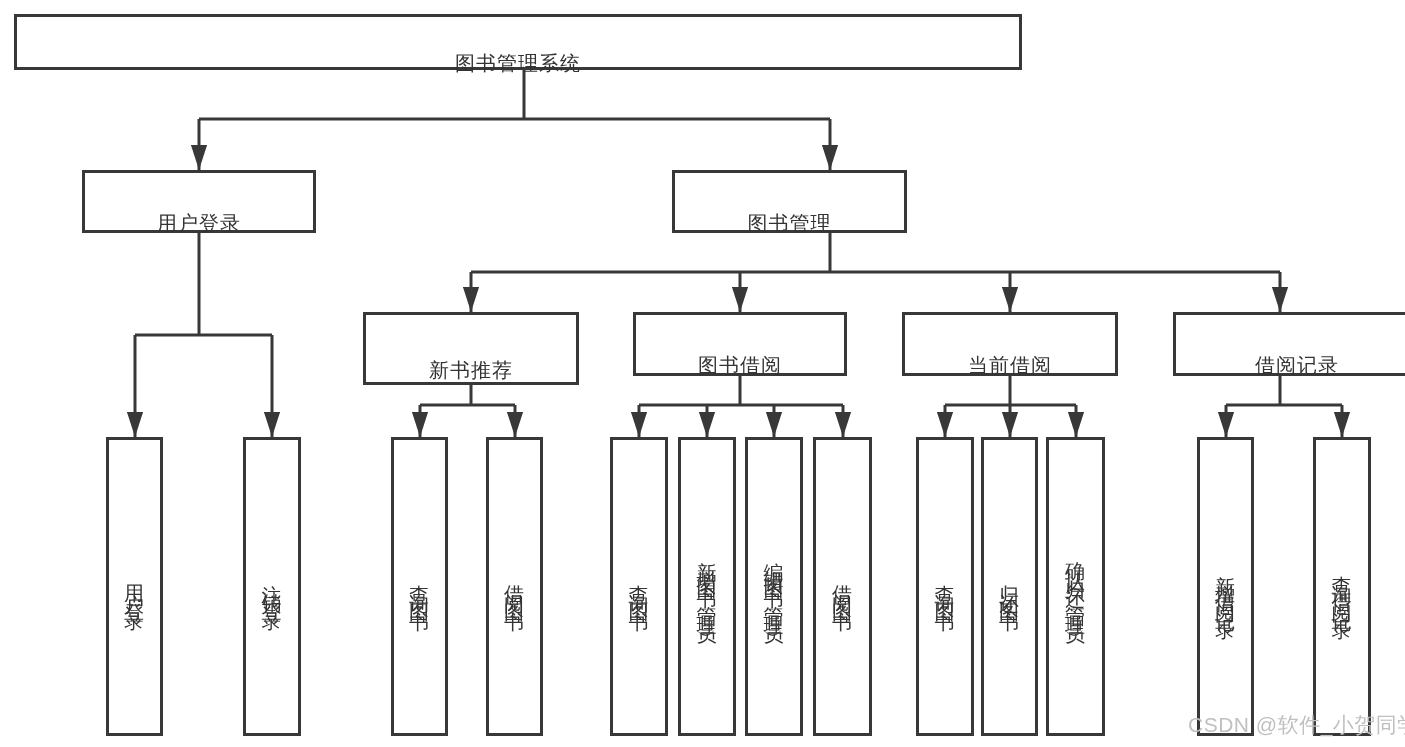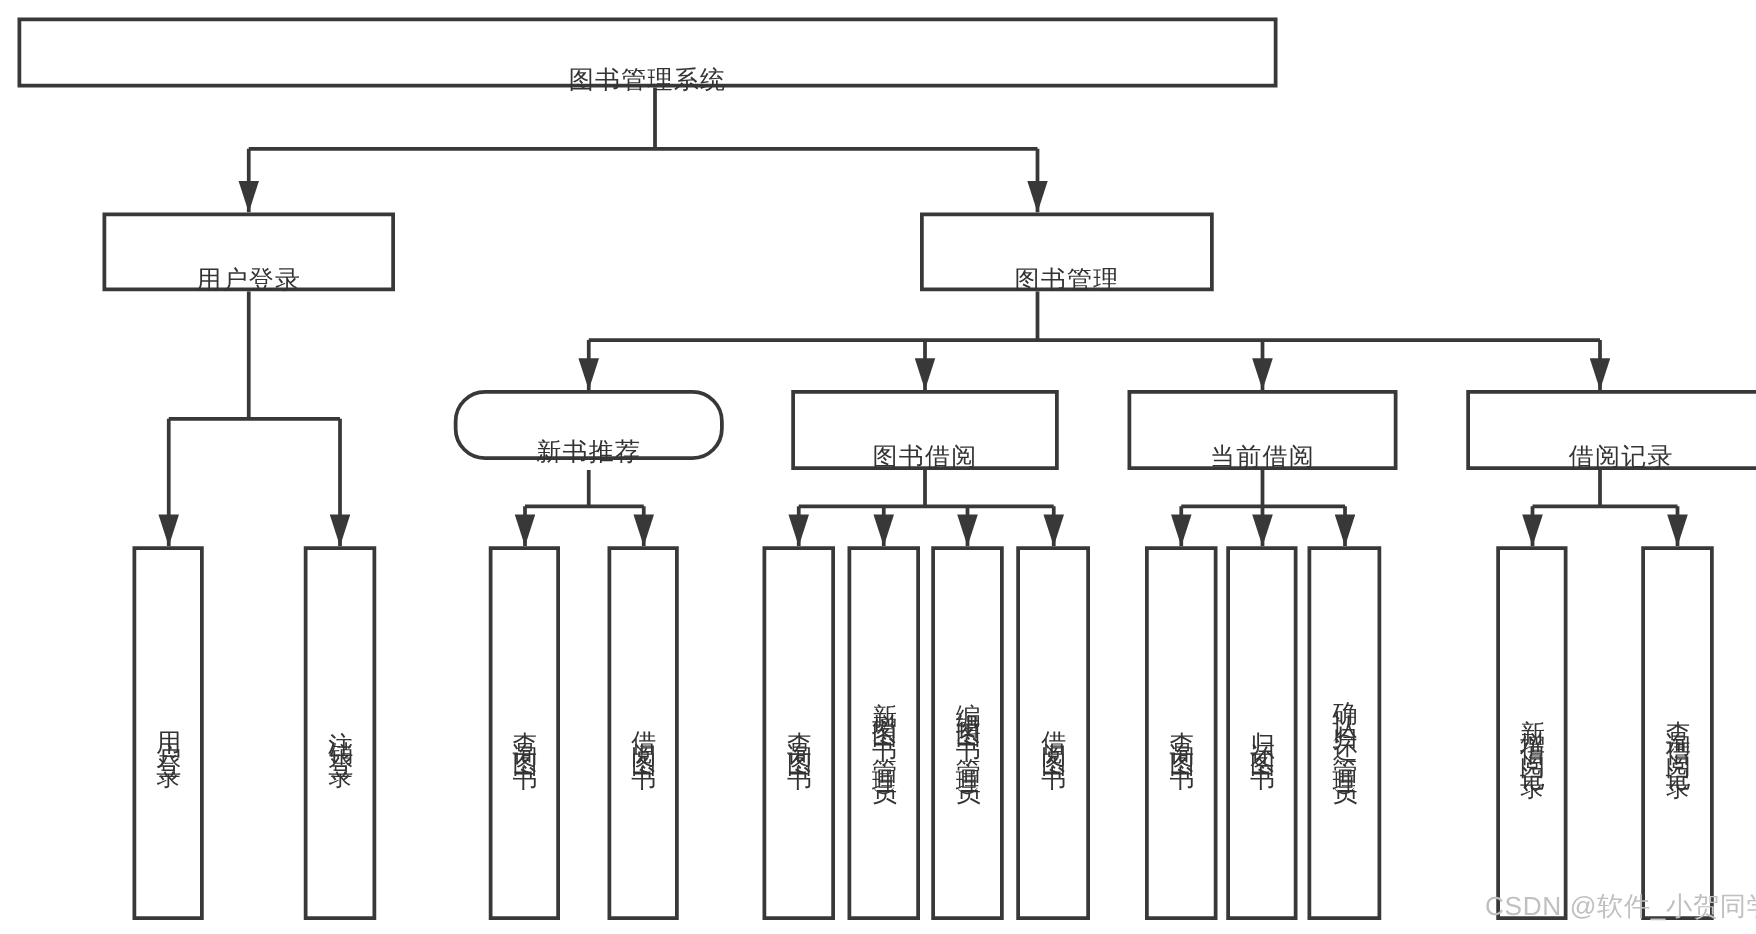--- a/index.html
+++ b/index.html
@@ -40,23 +40,23 @@
     font-size: 20px;
     line-height: 1;
     letter-spacing: 9px;
     color: #333333;
     white-space: nowrap;
   }
   
   #root-box     { left: 14px;  top: 14px;  width: 1008px; height: 56px; }
   
   #l2-user      { left: 82px;  top: 170px; width: 234px; height: 63px; }
-  #l2-book      { left: 736px; top: 170px; width: 235px; height: 63px; }
+  #l2-book      { left: 672px; top: 170px; width: 235px; height: 63px; }
   
-  #l3-new       { left: 363px;  top: 312px; width: 216px; height: 56px; border-radius: 25px; }
+  #l3-new       { left: 363px;  top: 312px; width: 216px; height: 73px; }
   #l3-borrow    { left: 633px;  top: 312px; width: 214px; height: 64px; }
   #l3-current   { left: 902px;  top: 312px; width: 216px; height: 64px; }
   #l3-records   { left: 1173px; top: 312px; width: 248px; height: 64px; }
   
   .leaf { top: 437px; height: 299px; }
   #leaf-0  { left: 106px;  width: 57px; }
   #leaf-1  { left: 243px;  width: 58px; }
   #leaf-2  { left: 391px;  width: 57px; }
   #leaf-3  { left: 486px;  width: 57px; }
   #leaf-4  { left: 610px;  width: 58px; }

